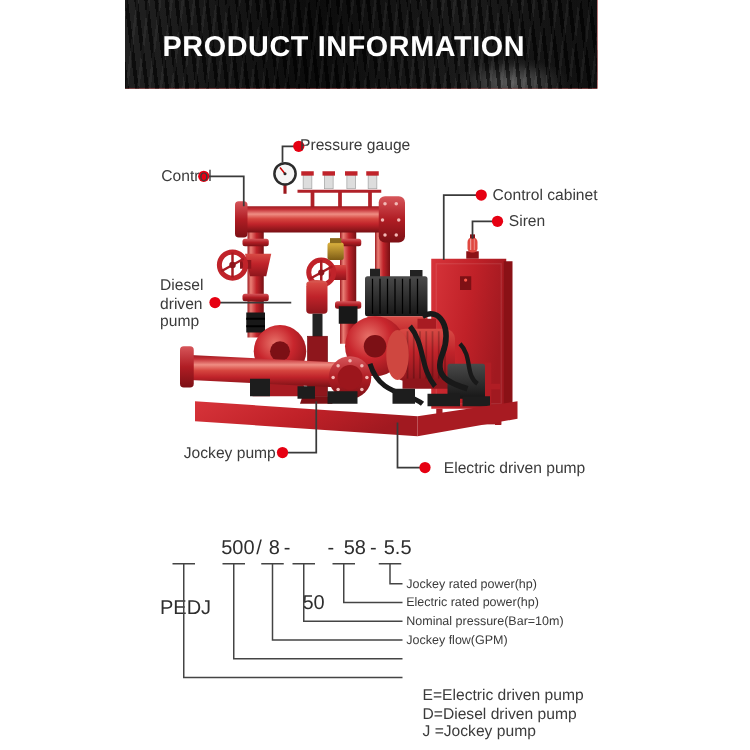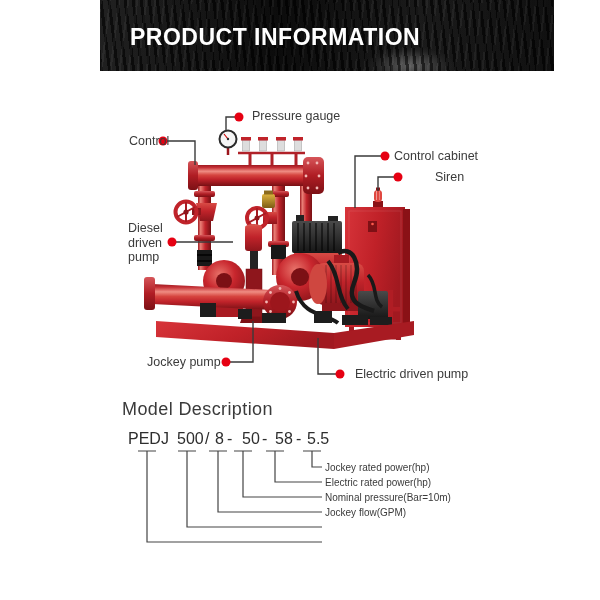--- a/index.html
+++ b/index.html
@@ -1,48 +1,48 @@
 <!DOCTYPE html>
 <html><head>
 <meta charset="utf-8">
 <style>
   html,body{margin:0;padding:0;background:#fff;}
   .page{position:relative;width:600px;height:600px;background:#ffffff;overflow:hidden;
         font-family:"Liberation Sans",sans-serif;color:#3a3a3a;}
 
   
-  .banner{position:absolute;left:100px;top:0;width:454px;height:71px;background:#ef4444;overflow:hidden;}
+  .banner{position:absolute;left:100px;top:0;width:378px;height:71px;background:#ef4444;overflow:hidden;}
   .banner::before{content:"";position:absolute;inset:0;
     background:
       repeating-linear-gradient(97deg, rgba(255,255,255,0.05) 0 2px, rgba(0,0,0,0) 2px 9px),
       repeating-linear-gradient(83deg, rgba(0,0,0,0.55) 0 3px, rgba(255,255,255,0.02) 3px 8px),
       radial-gradient(60px 26px at 310px 66px, rgba(160,160,160,0.5), rgba(80,80,80,0.15) 60%, rgba(0,0,0,0) 75%),
       linear-gradient(95deg,#1d1d1d,#070707 40%,#161616 70%,#0b0b0b);}
   .banner-title{position:absolute;left:30px;top:0;height:71px;line-height:74px;
     color:#ffffff;font-size:23px;font-weight:bold;letter-spacing:.5px;white-space:nowrap;}
 
   
   .callout{position:absolute;font-size:12.5px;line-height:14px;color:#3b3b3b;white-space:nowrap;}
   .callout.wrap{white-space:normal;line-height:14.5px;}
-  .co-pressure{left:252px;top:109px;text-align:center;}
+  .co-pressure{left:240px;top:109px;text-align:center;}
   .co-outlet{left:129px;top:134px;}
   .co-cabinet{left:394px;top:149px;}
-  .co-siren{left:407px;top:170px;margin-left:28px;}
+  .co-siren{left:407px;top:170px;}
   .co-diesel{left:128px;top:221px;width:52px;}
   .co-jockey{left:147px;top:355px;}
   .co-electric{left:355px;top:367px;}
 
   .pump-svg{position:absolute;left:100px;top:95px;}
 
   
   .model-heading{position:absolute;left:122px;top:399px;font-size:18px;letter-spacing:.4px;color:#3a3a3a;}
   .model-code{position:absolute;left:100px;top:430px;width:260px;height:20px;font-size:16px;color:#2e2e2e;}
   .model-code span{position:absolute;top:0;white-space:pre;}
-  .mp0{left:28px;}  .mp1{left:77px;}  .mp2{left:105px;} .mp3{left:115px;} .mp4{left:127px;}
-  .mp5{left:142px;} .mp6{left:162px;} .mp7{left:175px;} .mp8{left:196px;} .mp9{left:207px;}
+  .mp0{left:28px;margin-top:48px;}  .mp1{left:77px;}  .mp2{left:105px;} .mp3{left:115px;} .mp4{left:127px;}
+  .mp5{left:142px;margin-top:44px;} .mp6{left:162px;} .mp7{left:175px;} .mp8{left:196px;} .mp9{left:207px;}
   .breakdown-svg{position:absolute;left:100px;top:446px;}
   .spec-labels{position:absolute;left:325px;top:460px;font-size:10px;color:#3b3b3b;}
   .spec-labels .row{height:15px;line-height:15px;white-space:nowrap;}
   .legend{position:absolute;left:338px;top:549px;font-size:12.5px;color:#3b3b3b;}
   .legend .row{height:14.5px;line-height:14.5px;white-space:nowrap;}
 </style>
 </head>
 <body>
 
 <div class="page">
@@ -277,21 +277,20 @@
   </svg>
 
   <div class="callout co-pressure">Pressure gauge</div>
   <div class="callout co-outlet">Control</div>
   <div class="callout co-cabinet">Control cabinet</div>
   <div class="callout co-siren">Siren</div>
   <div class="callout wrap co-diesel">Diesel driven pump</div>
   <div class="callout co-jockey">Jockey pump</div>
   <div class="callout co-electric">Electric driven pump</div>
 
-  <div class="model-heading">Model Description</div>
 
   <div class="model-code">
     <span class="mp0">PEDJ</span>
     <span class="mp1">500</span>
     <span class="mp2">/</span>
     <span class="mp3">8</span>
     <span class="mp4">-</span>
     <span class="mp5">50</span>
     <span class="mp6">-</span>
     <span class="mp7">58</span>
@@ -308,14 +307,19 @@
     <path d="M203,5 H221 M212,5 V21 H222"></path>
   </svg>
 
   <div class="spec-labels">
     <div class="row">Jockey rated power(hp)</div>
     <div class="row">Electric rated power(hp)</div>
     <div class="row">Nominal pressure(Bar=10m)</div>
     <div class="row">Jockey flow(GPM)</div>
   </div>
 
+  <div class="legend">
+    <div class="row">E=Electric driven pump</div>
+    <div class="row">D=Diesel driven pump</div>
+    <div class="row">J =Jockey pump</div>
+  </div>
 
 </div>
 
 </body></html>

